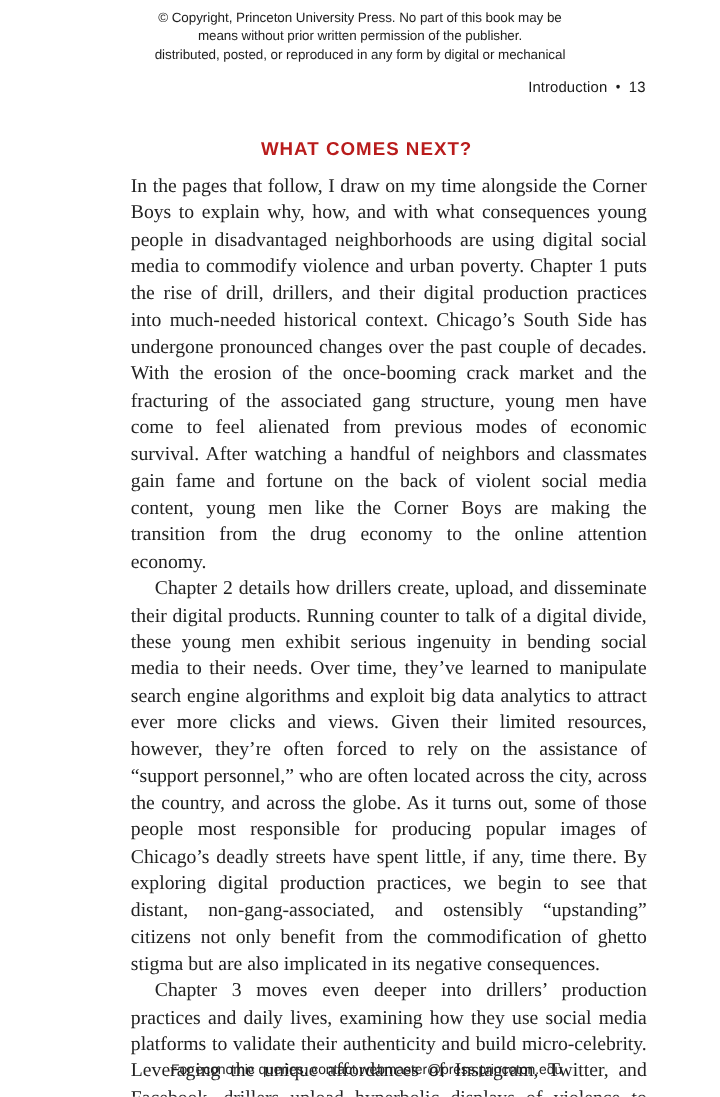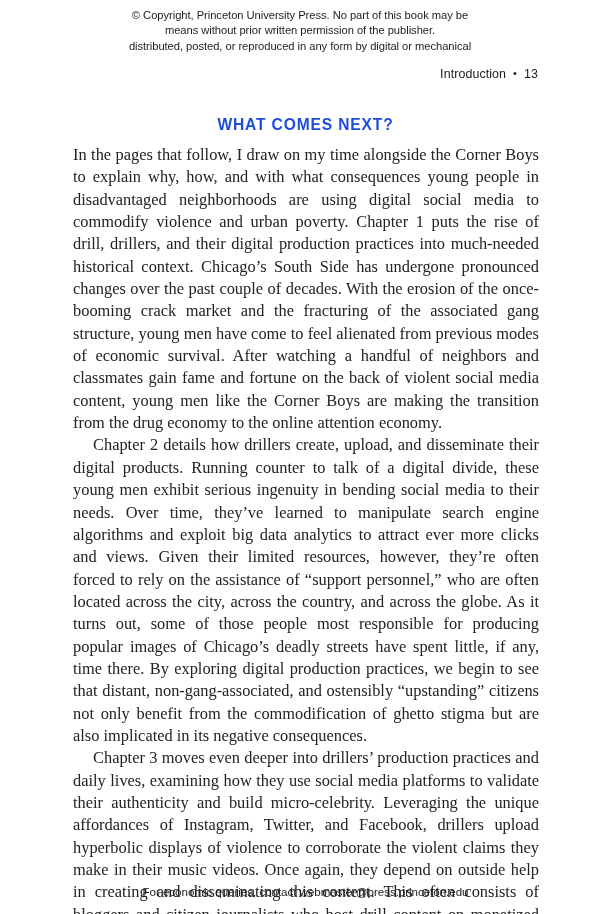--- a/index.html
+++ b/index.html
@@ -70,21 +70,21 @@
   .section-heading {
     position: absolute;
     top: 105px;
     left: 73px;
     width: 465px;
     text-align: center;
     font-family: "Liberation Sans", sans-serif;
     font-size: 15.6px;
     font-weight: 700;
     letter-spacing: 0.85px;
-    color: #1d4ed8;
+    color: #b91c1c;
     line-height: 20px;
   }
 
   
   .body-text {
     position: absolute;
     top: 144px;
     left: 73px;
     width: 466px;
     font-family: "Liberation Serif", serif;
@@ -99,20 +99,21 @@
   .body-text p {
     margin: 0;
     text-indent: 0;
   }
   .body-text p.indented {
     text-indent: 20px;
   }
   
   .body-text p {
     text-align-last: left;
+    margin-left: 36px;
   }
 
   
   .page-footer {
     position: absolute;
     top: 884px;
     left: 73px;
     width: 465px;
     text-align: center;
     font-family: "Liberation Sans", sans-serif;

